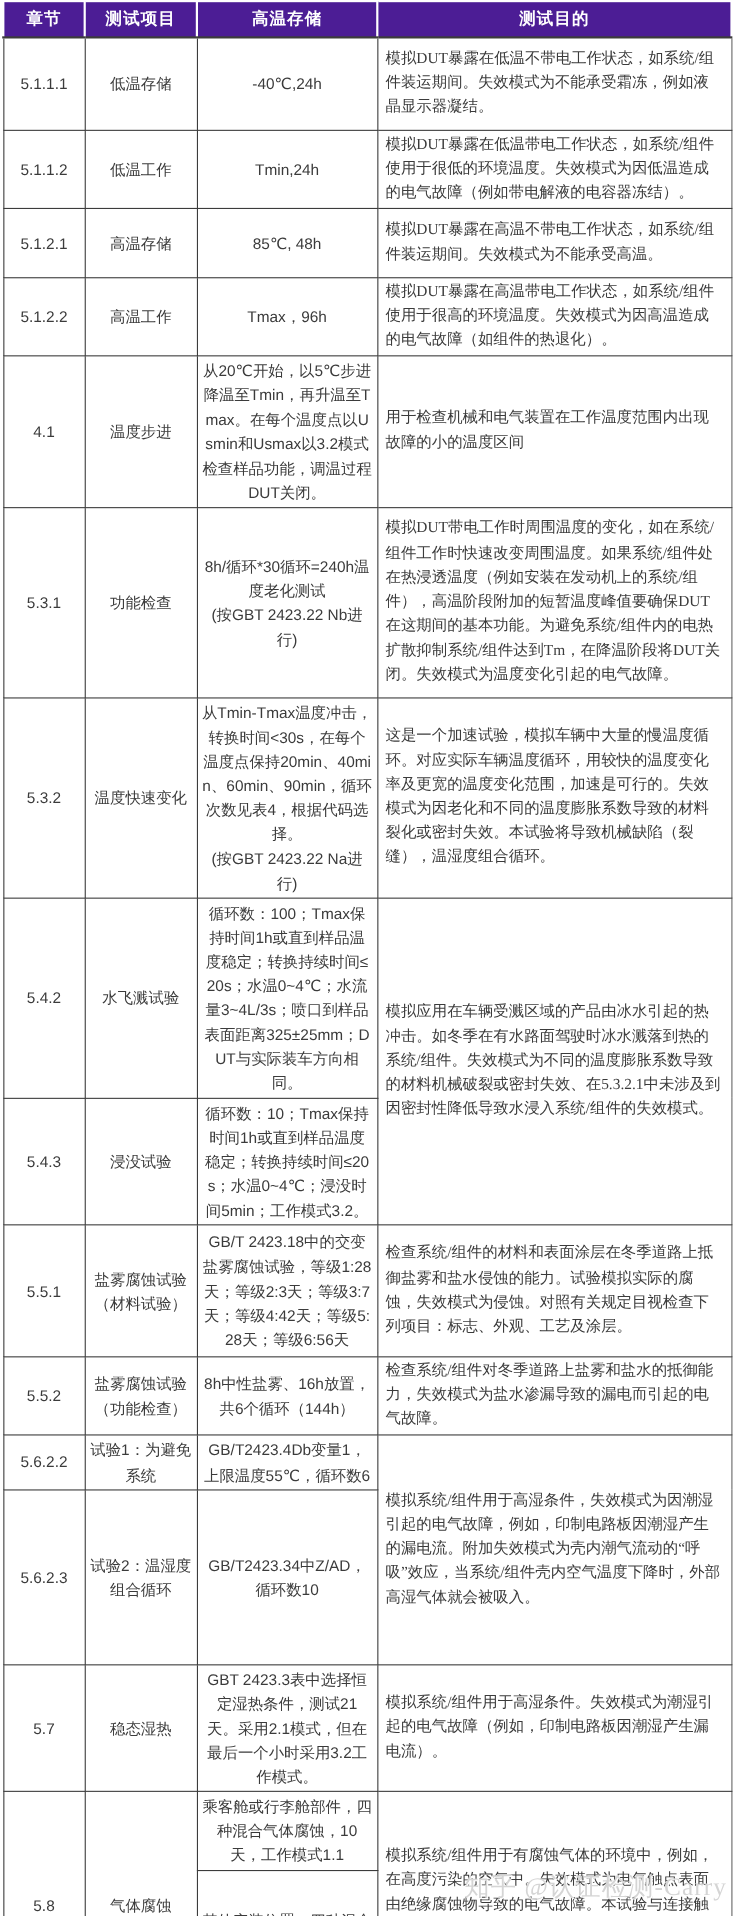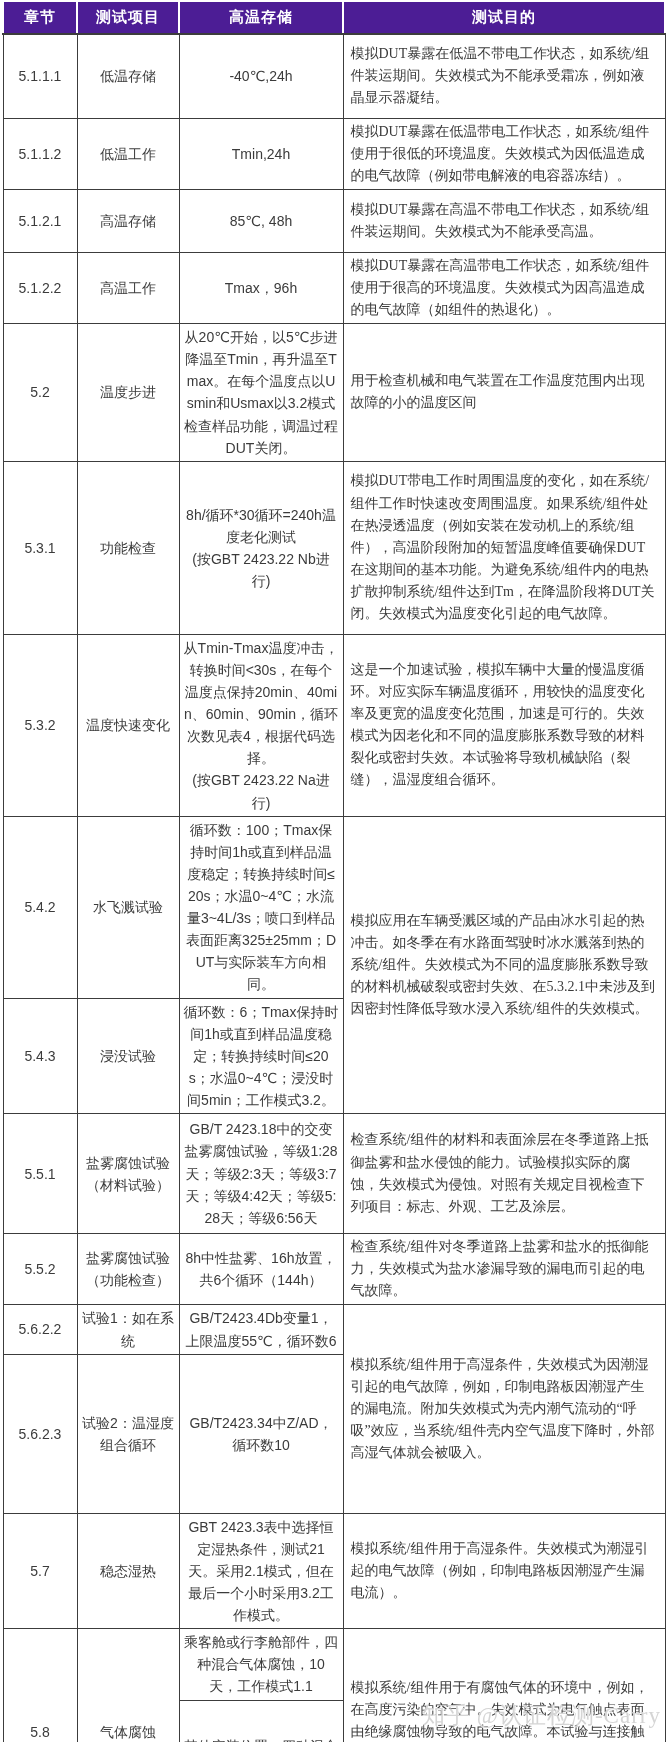--- a/index.html
+++ b/index.html
@@ -77,21 +77,21 @@
     </tr>
 
     <tr style="height:66px">
       <td>5.1.2.2</td>
       <td>高温工作</td>
       <td class="cond">Tmax，96h</td>
       <td class="purpose">模拟DUT暴露在高温带电工作状态，如系统/组件使用于很高的环境温度。失效模式为因高温造成的电气故障（如组件的热退化）。</td>
     </tr>
 
     <tr style="height:111px">
-      <td>5.2</td>
+      <td>4.1</td>
       <td>温度步进</td>
       <td class="cond">从20℃开始，以5℃步进降温至Tmin，再升温至Tmax。在每个温度点以Usmin和Usmax以3.2模式检查样品功能，调温过程DUT关闭。</td>
       <td class="purpose">用于检查机械和电气装置在工作温度范围内出现故障的小的温度区间</td>
     </tr>
 
     <tr style="height:173px">
       <td>5.3.1</td>
       <td>功能检查</td>
       <td class="cond">
         <div>8h/循环*30循环=240h温度老化测试</div>
@@ -113,40 +113,40 @@
     <tr style="height:155px">
       <td>5.4.2</td>
       <td>水飞溅试验</td>
       <td class="cond">循环数：100；Tmax保持时间1h或直到样品温度稳定；转换持续时间≤20s；水温0~4℃；水流量3~4L/3s；喷口到样品表面距离325±25mm；DUT与实际装车方向相同。</td>
       <td class="purpose" rowspan="2">模拟应用在车辆受溅区域的产品由冰水引起的热冲击。如冬季在有水路面驾驶时冰水溅落到热的系统/组件。失效模式为不同的温度膨胀系数导致的材料机械破裂或密封失效、在5.3.2.1中未涉及到因密封性降低导致水浸入系统/组件的失效模式。</td>
     </tr>
 
     <tr style="height:110px">
       <td>5.4.3</td>
       <td>浸没试验</td>
-      <td class="cond">循环数：6；Tmax保持时间1h或直到样品温度稳定；转换持续时间≤20s；水温0~4℃；浸没时间5min；工作模式3.2。</td>
+      <td class="cond">循环数：10；Tmax保持时间1h或直到样品温度稳定；转换持续时间≤20s；水温0~4℃；浸没时间5min；工作模式3.2。</td>
     </tr>
 
     <tr style="height:120px">
       <td>5.5.1</td>
       <td>盐雾腐蚀试验（材料试验）</td>
       <td class="cond">GB/T 2423.18中的交变盐雾腐蚀试验，等级1:28天；等级2:3天；等级3:7天；等级4:42天；等级5:28天；等级6:56天</td>
       <td class="purpose">检查系统/组件的材料和表面涂层在冬季道路上抵御盐雾和盐水侵蚀的能力。试验模拟实际的腐蚀，失效模式为侵蚀。对照有关规定目视检查下列项目：标志、外观、工艺及涂层。</td>
     </tr>
 
     <tr style="height:44px">
       <td>5.5.2</td>
       <td>盐雾腐蚀试验（功能检查）</td>
       <td class="cond">8h中性盐雾、16h放置，共6个循环（144h）</td>
       <td class="purpose">检查系统/组件对冬季道路上盐雾和盐水的抵御能力，失效模式为盐水渗漏导致的漏电而引起的电气故障。</td>
     </tr>
 
     <tr style="height:41px">
       <td>5.6.2.2</td>
-      <td>试验1：如在系统</td>
+      <td>试验1：为避免系统</td>
       <td class="cond">GB/T2423.4Db变量1，上限温度55℃，循环数6</td>
       <td class="purpose" rowspan="2">模拟系统/组件用于高湿条件，失效模式为因潮湿引起的电气故障，例如，印制电路板因潮湿产生的漏电流。附加失效模式为壳内潮气流动的“呼吸”效应，当系统/组件壳内空气温度下降时，外部高湿气体就会被吸入。</td>
     </tr>
 
     <tr style="height:159px">
       <td>5.6.2.3</td>
       <td>试验2：温湿度组合循环</td>
       <td class="cond">GB/T2423.34中Z/AD，循环数10</td>
     </tr>
 

